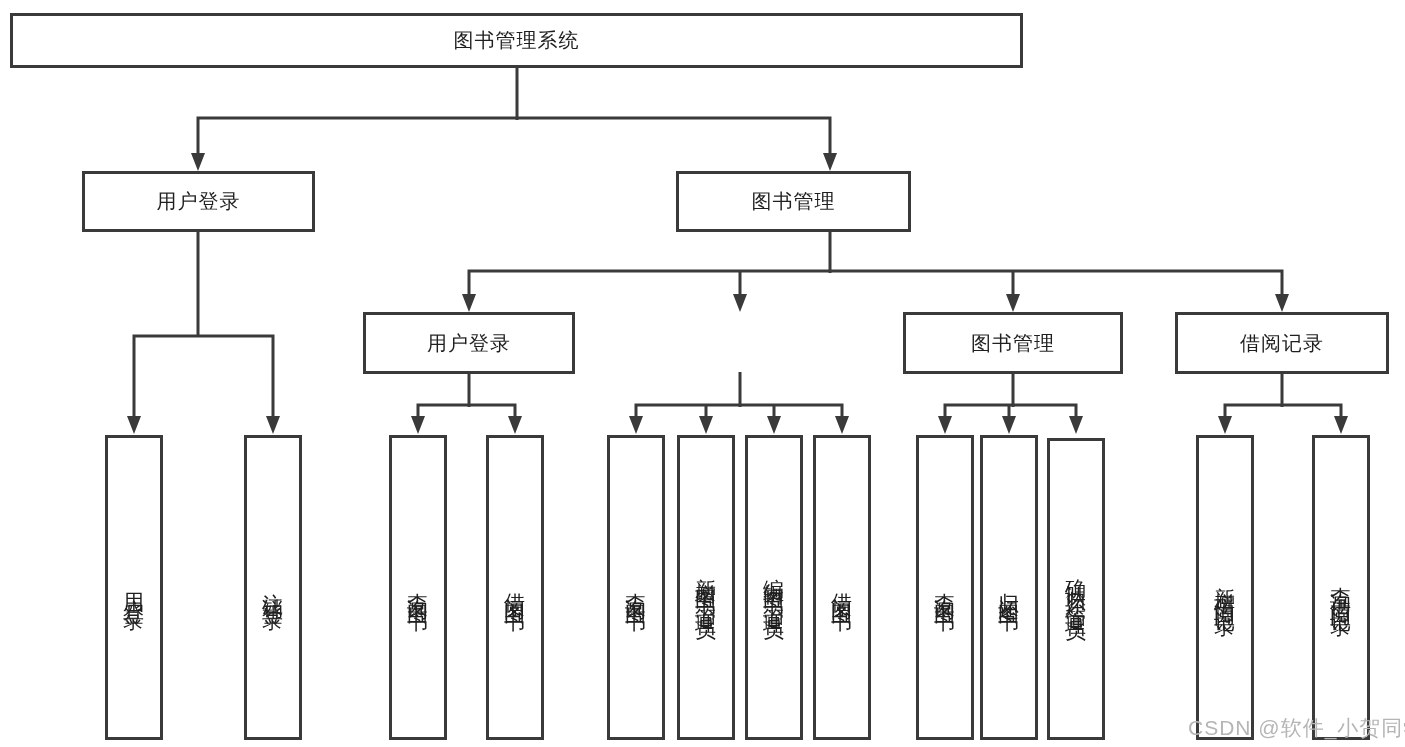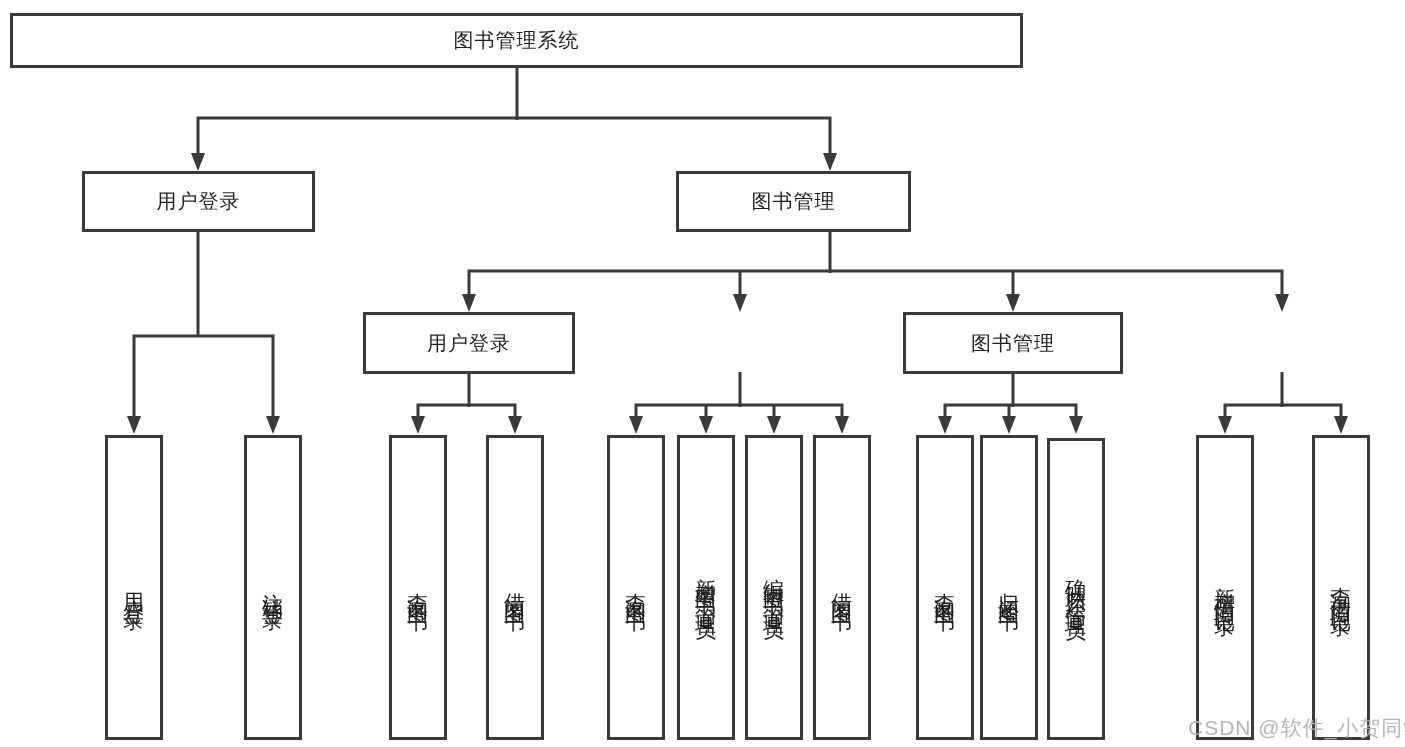--- a/index.html
+++ b/index.html
@@ -99,20 +99,23 @@
   <div class="node" style="left:676px;top:171px;width:235px;height:61px">
     <span class="hlabel">图书管理</span>
   </div>
 
   <div class="node" style="left:363px;top:312px;width:212px;height:62px">
     <span class="hlabel">用户登录</span>
   </div>
   <div class="node" style="left:903px;top:312px;width:220px;height:62px">
     <span class="hlabel">图书管理</span>
   </div>
+  <div class="node" style="left:1175px;top:312px;width:214px;height:62px">
+    <span class="hlabel">借阅记录</span>
+  </div>
 
   <div class="node" style="left:105px;top:435px;width:58px;height:305px">
     <span class="vlabel">用户登录</span>
   </div>
   <div class="node" style="left:244px;top:435px;width:58px;height:305px">
     <span class="vlabel">注销登录</span>
   </div>
   <div class="node" style="left:389px;top:435px;width:58px;height:305px">
     <span class="vlabel">查询图书</span>
   </div>

